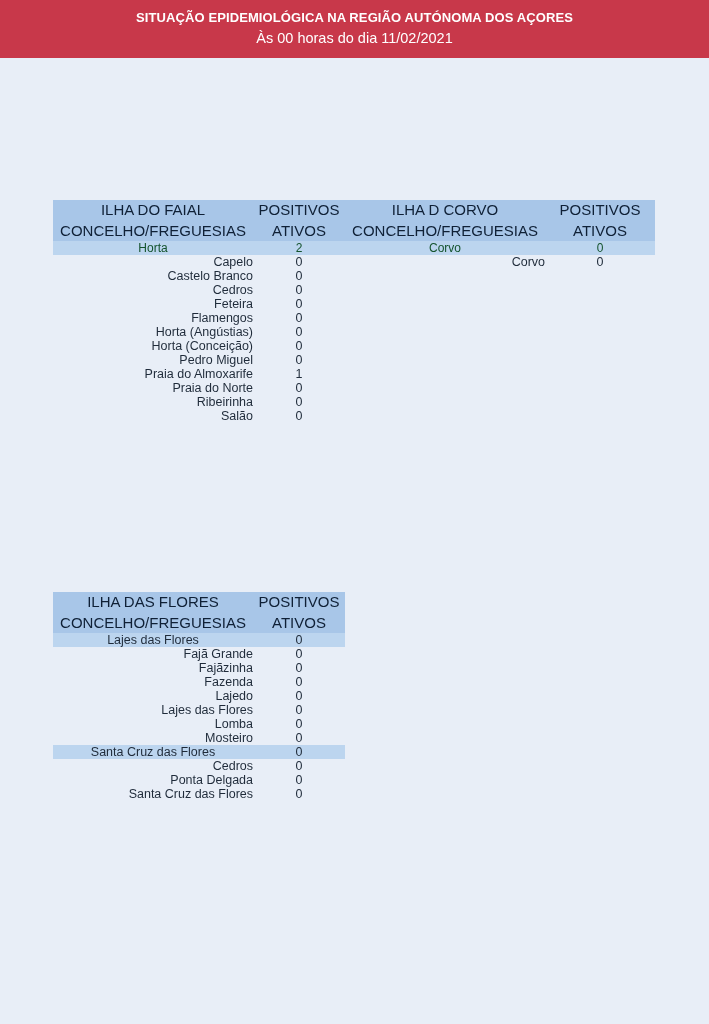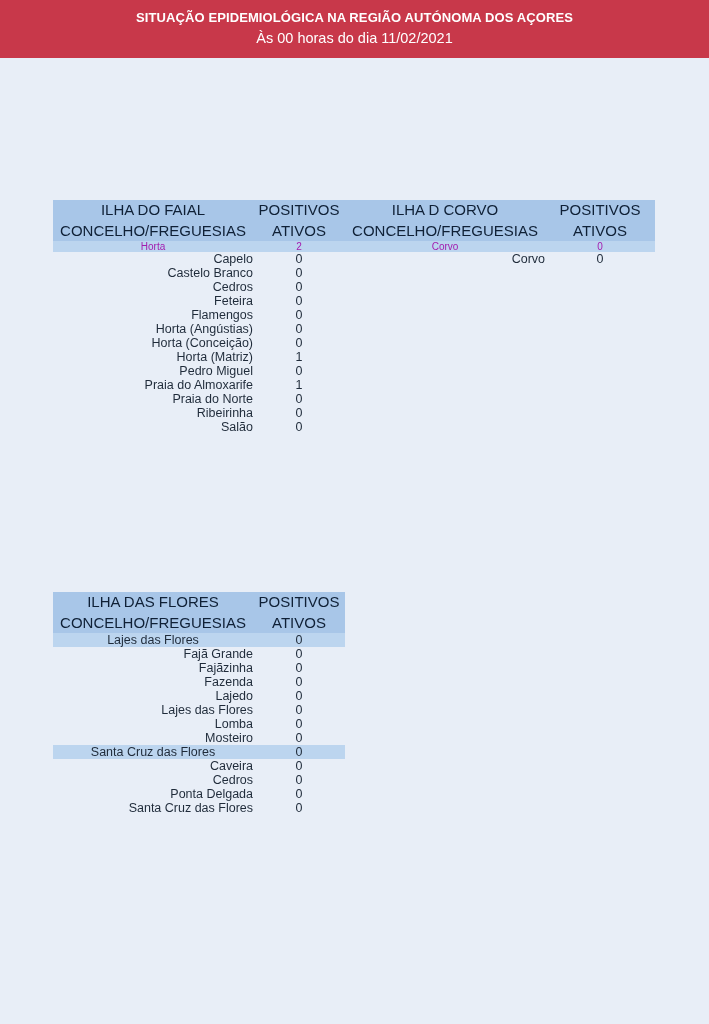--- a/index.html
+++ b/index.html
@@ -60,24 +60,24 @@
     color: #0f2036;
     font-weight: bold;
     font-size: 15px;
     text-align: center;
     line-height: 1.35;
     padding: 9px 4px;
     vertical-align: middle;
   }
   .sub-row td {
     background: #bcd5ef;
-    font-size: 10px;
+    font-size: 12px;
     text-align: center;
     padding: 7px 4px;
-    color: #a21caf;
+    color: #14532d;
   }
   .sub-row td.val { text-align: center; }
 
   .data-row td {
     font-size: 12.5px;
     padding: 4.5px 4px;
     color: #1f2b3a;
   }
   .data-row td.name { text-align: right; padding-left: 2px; }
   .data-row td.val { text-align: center; }
@@ -185,26 +185,20 @@
           <td></td>
             <td></td>
         </tr>
         <tr class="data-row">
           <td class="name">Horta (Conceição)</td>
           <td class="val">0</td>
           <td></td>
             <td></td>
         </tr>
         <tr class="data-row">
-          <td class="name">Horta (Matriz)</td>
-          <td class="val">1</td>
-          <td></td>
-            <td></td>
-        </tr>
-        <tr class="data-row">
           <td class="name">Pedro Miguel</td>
           <td class="val">0</td>
           <td></td>
             <td></td>
         </tr>
         <tr class="data-row">
           <td class="name">Praia do Almoxarife</td>
           <td class="val">1</td>
           <td></td>
             <td></td>
@@ -282,24 +276,20 @@
           <td class="name">Mosteiro</td>
           <td class="val">0</td>
         </tr>
 
         <tr class="conc-row">
           <td class="name">Santa Cruz das Flores</td>
           <td class="val">0</td>
         </tr>
 
         <tr class="data-row">
-          <td class="name">Caveira</td>
-          <td class="val">0</td>
-        </tr>
-        <tr class="data-row">
           <td class="name">Cedros</td>
           <td class="val">0</td>
         </tr>
         <tr class="data-row">
           <td class="name">Ponta Delgada</td>
           <td class="val">0</td>
         </tr>
         <tr class="data-row">
           <td class="name">Santa Cruz das Flores</td>
           <td class="val">0</td>

